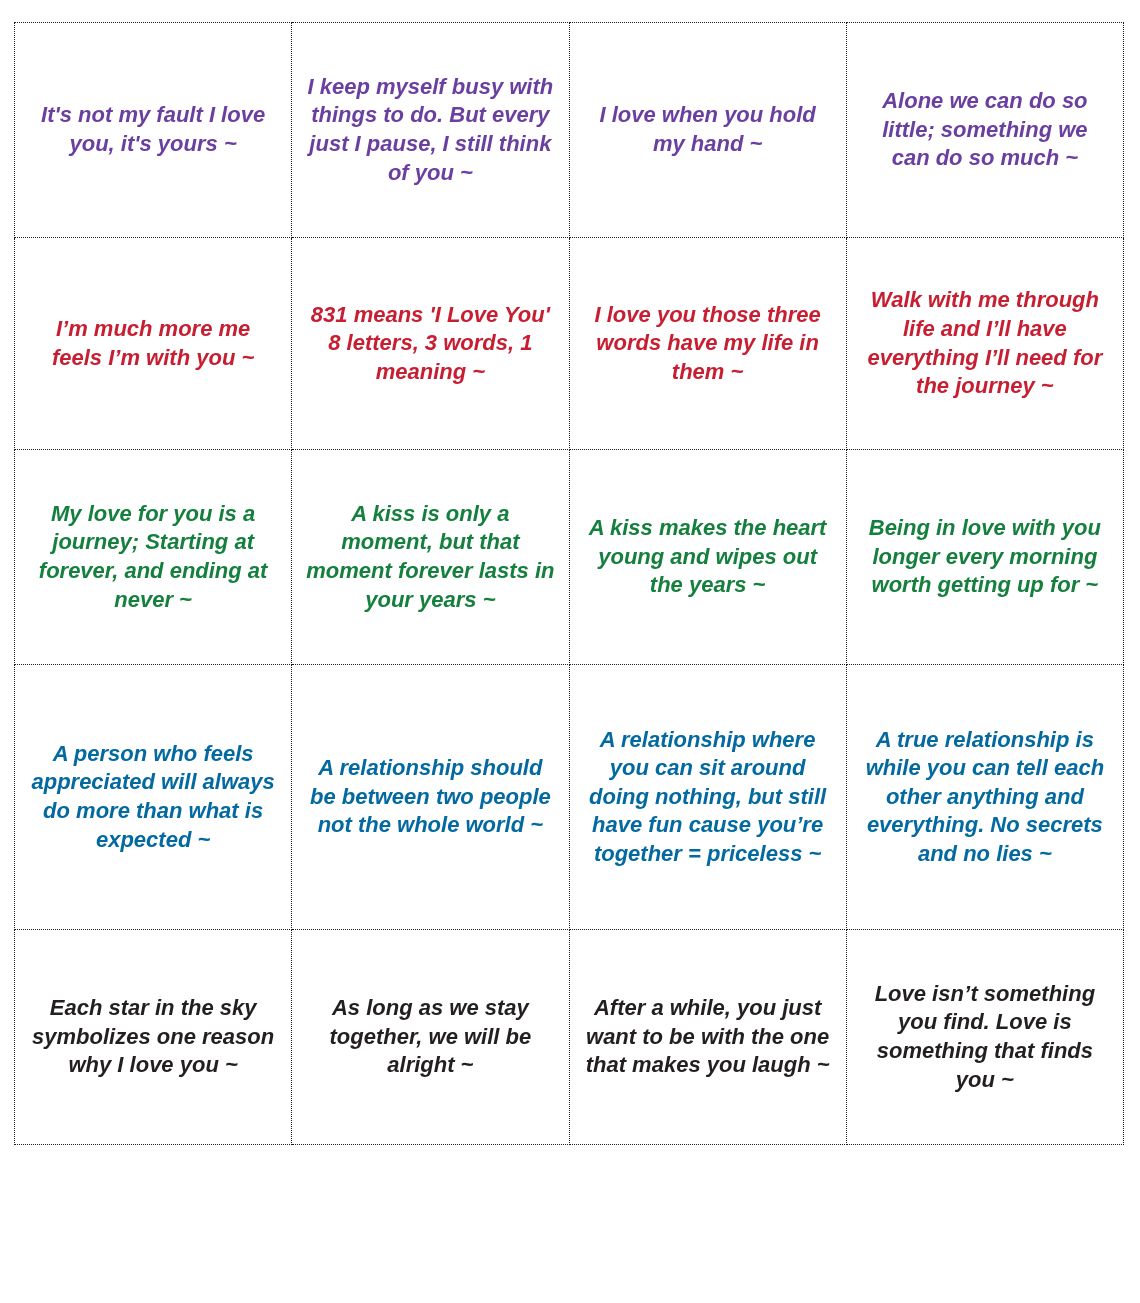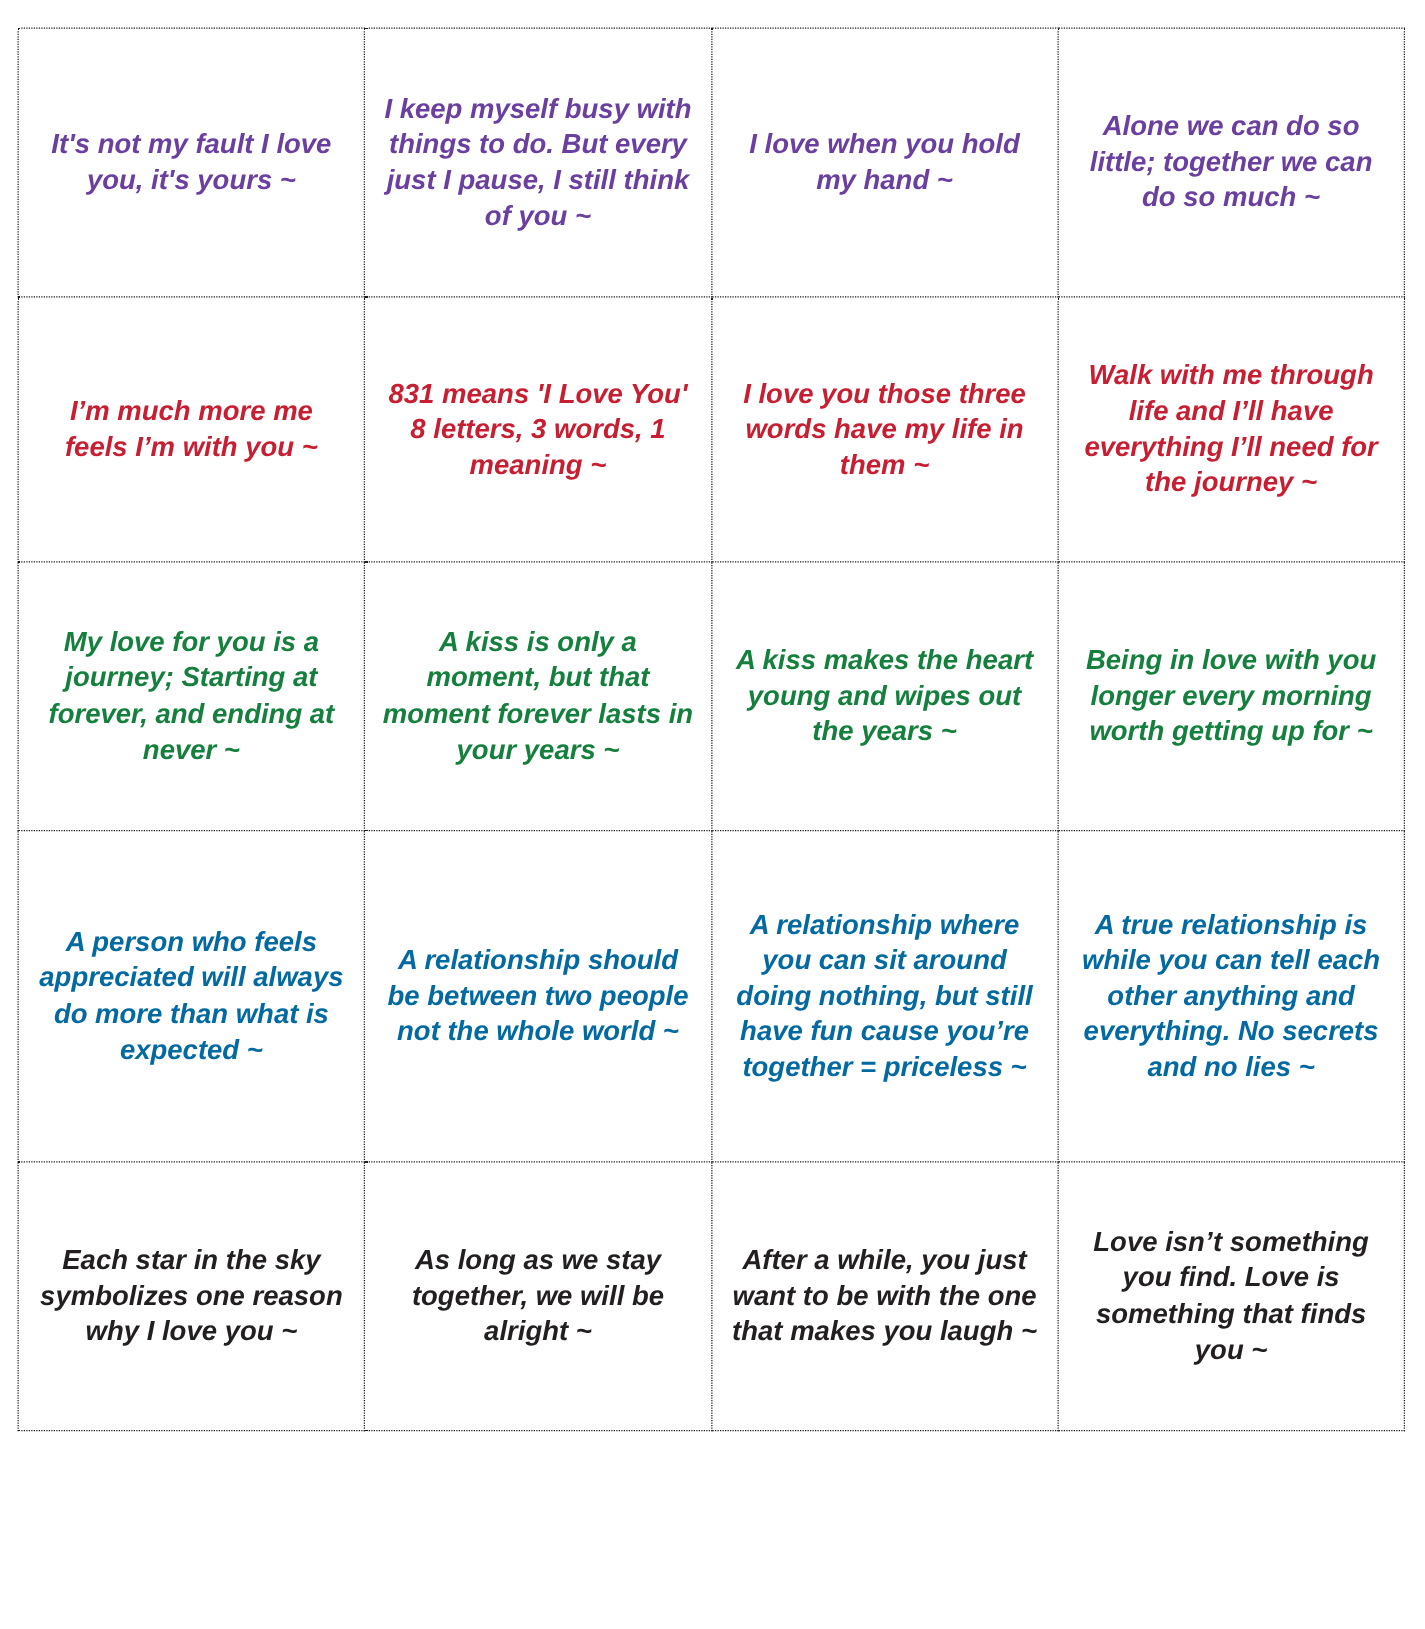--- a/index.html
+++ b/index.html
@@ -39,21 +39,21 @@
 </style>
 </head>
 <body>
 
 <table class="quotes">
   <tbody>
     <tr class="r1" style="color: rgb(106, 63, 160);">
       <td>It's not my fault I love you, it's yours ~</td>
       <td>I keep myself busy with things to do. But every just I pause, I still think of you ~</td>
       <td>I love when you hold my hand ~</td>
-      <td>Alone we can do so little; together we can do so much ~</td>
+      <td>Alone we can do so little; something we can do so much ~</td>
     </tr>
     <tr class="r2" style="color: rgb(200, 30, 50);">
       <td>I’m much more me feels I’m with you ~</td>
       <td>831 means 'I Love You' 8 letters, 3 words, 1 meaning ~</td>
       <td>I love you those three words have my life in them ~</td>
       <td>Walk with me through life and I’ll have everything I’ll need for the journey ~</td>
     </tr>
     <tr class="r3" style="color: #15803d;">
       <td>My love for you is a journey; Starting at forever, and ending at never ~</td>
       <td>A kiss is only a moment, but that moment forever lasts in your years ~</td>

